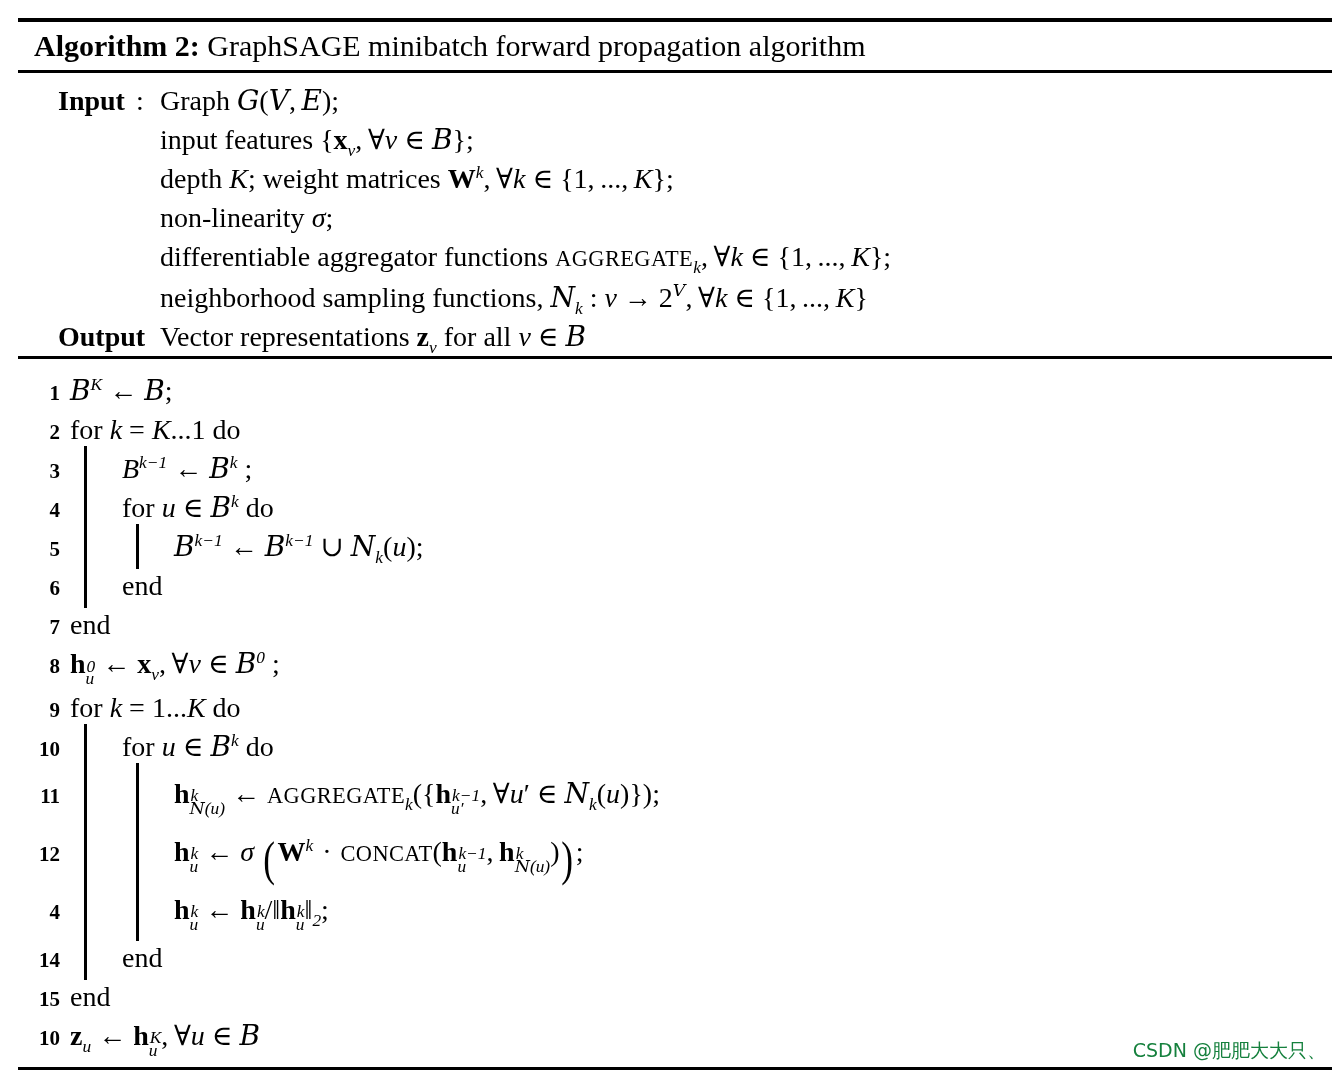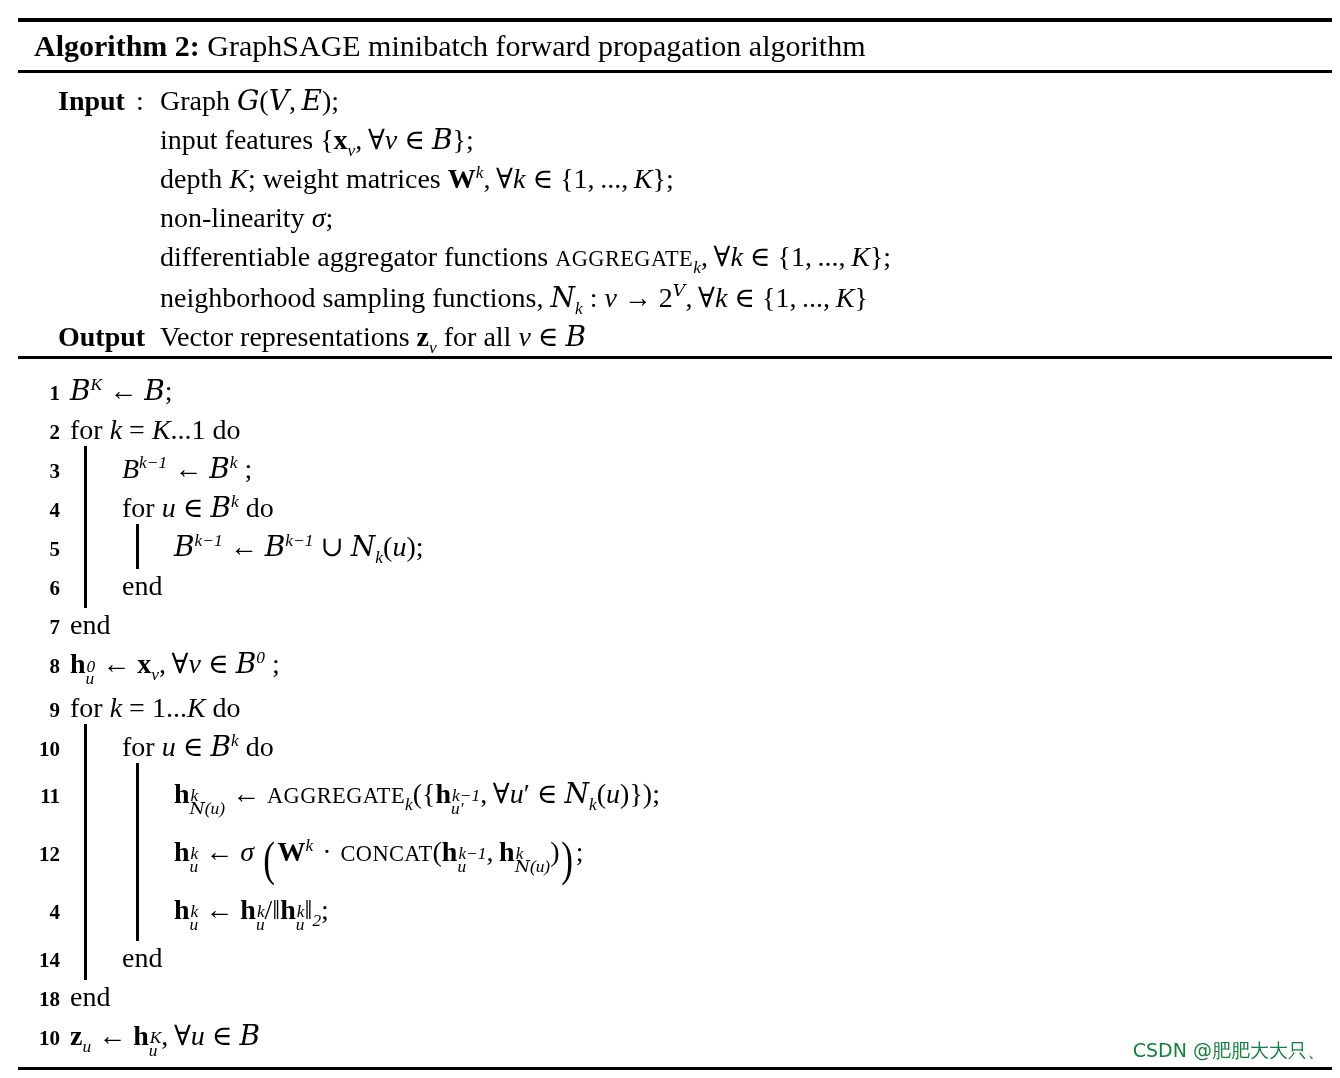--- a/index.html
+++ b/index.html
@@ -337,21 +337,21 @@
 
     <div class="ln">
       <span class="ln-num">14</span>
       <span class="ln-body">
         <span class="gbar g1"></span>
         <span class="ln-txt i1"><span class="kw">end</span></span>
       </span>
     </div>
 
     <div class="ln">
-      <span class="ln-num">18</span>
+      <span class="ln-num">15</span>
       <span class="ln-body"><span class="ln-txt"><span class="kw">end</span></span></span>
     </div>
 
     <div class="ln">
       <span class="ln-num">10</span>
       <span class="ln-body"><span class="ln-txt"><span class="bf">z</span><sub>u</sub> ← <span class="bf">h</span><span class="stack"><span class="top">K</span><span class="bot">u</span></span>, ∀<span class="it">u</span> ∈ <span class="cal">B</span></span></span>
     </div>
 
   </div>
 

